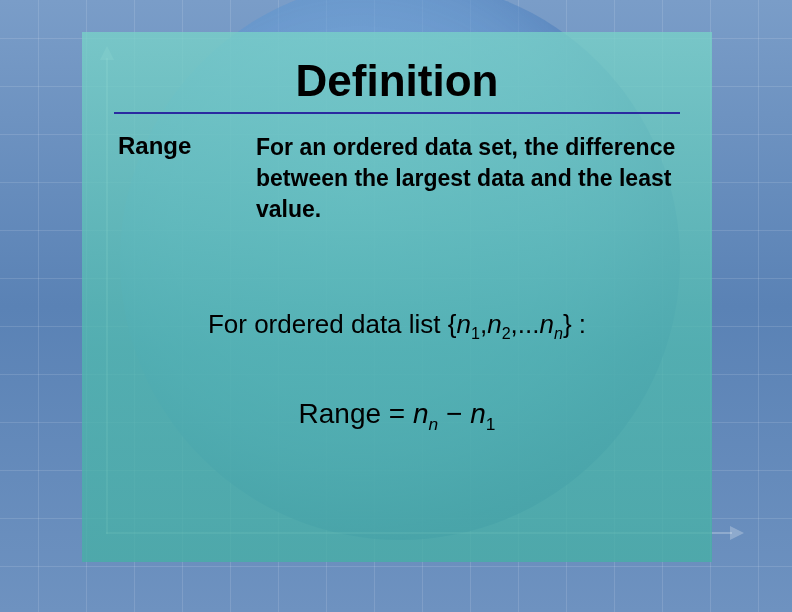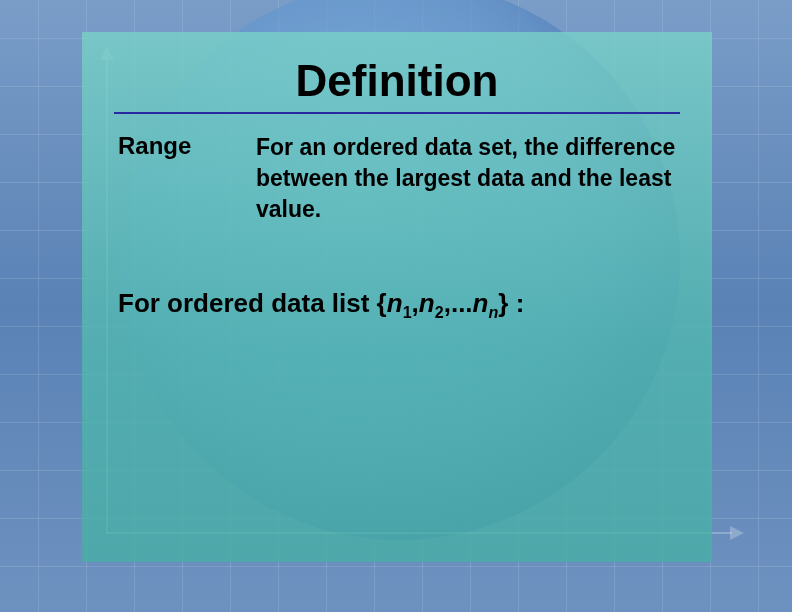--- a/index.html
+++ b/index.html
@@ -97,24 +97,24 @@
       font-weight: bold;
       font-size: 24px;
     }
     .desc {
       flex: 1;
       font-weight: bold;
       font-size: 23px;
       line-height: 1.35;
     }
     .formula-block {
-      margin-top: 63px;
-      text-align: left;
+      margin-top: 84px;
+      text-align: center;
       color: #000;
-      font-weight: bold;
+      font-weight: normal;
       font-size: 26px;
     }
     .formula-line2 {
       margin-top: 58px;
       font-size: 28px;
     }
     sub {
       font-size: 0.62em;
       vertical-align: sub;
       line-height: 0;
@@ -134,14 +134,17 @@
   <div class="title">Definition</div>
   <div class="divider"></div>
   <div class="defrow">
     <div class="term">Range</div>
     <div class="desc">For an ordered data set, the difference between the largest data and the least value.</div>
   </div>
   <div class="formula-block">
     <div>
       <span>For ordered data list {</span><span class="it">n</span><sub class="rm">1</sub><span>,</span><span class="it">n</span><sub class="rm">2</sub><span>,...</span><span class="it">n</span><sub class="it">n</sub><span>} :</span>
     </div>
+    <div class="formula-line2">
+      <span>Range</span><span> = </span><span class="it">n</span><sub class="it">n</sub><span> − </span><span class="it">n</span><sub class="rm">1</sub>
+    </div>
   </div>
 </div>
 
 </body></html>

